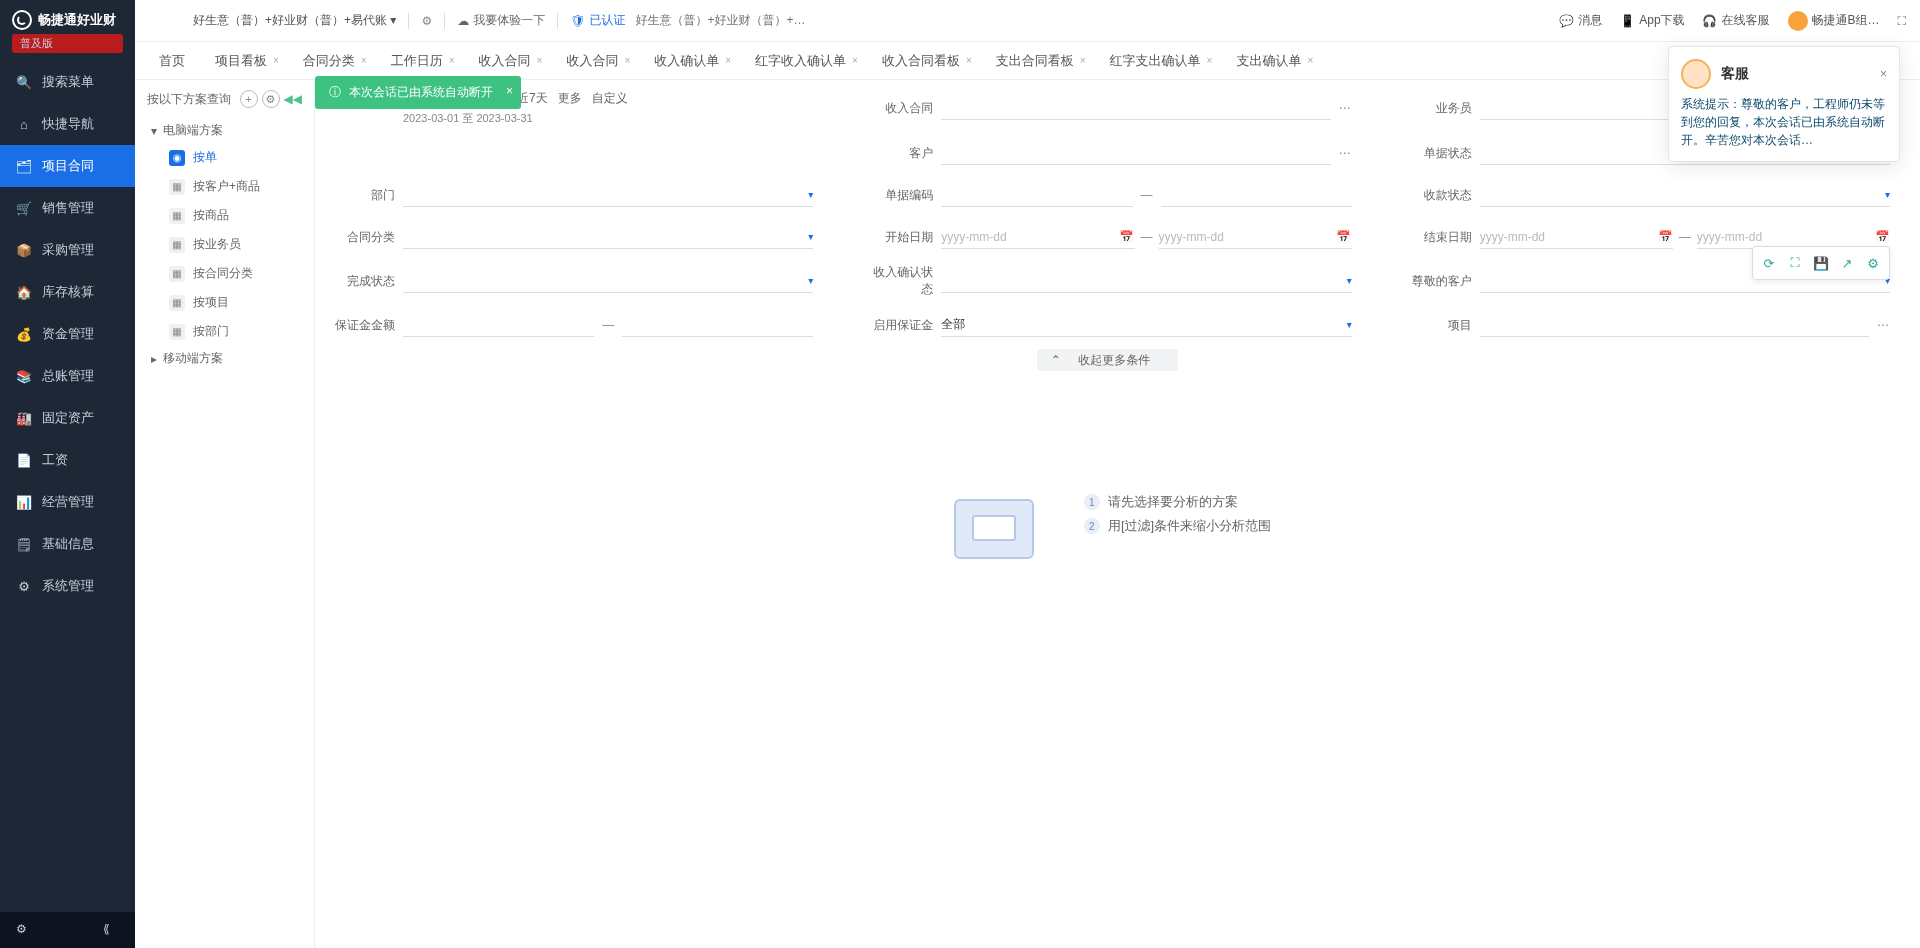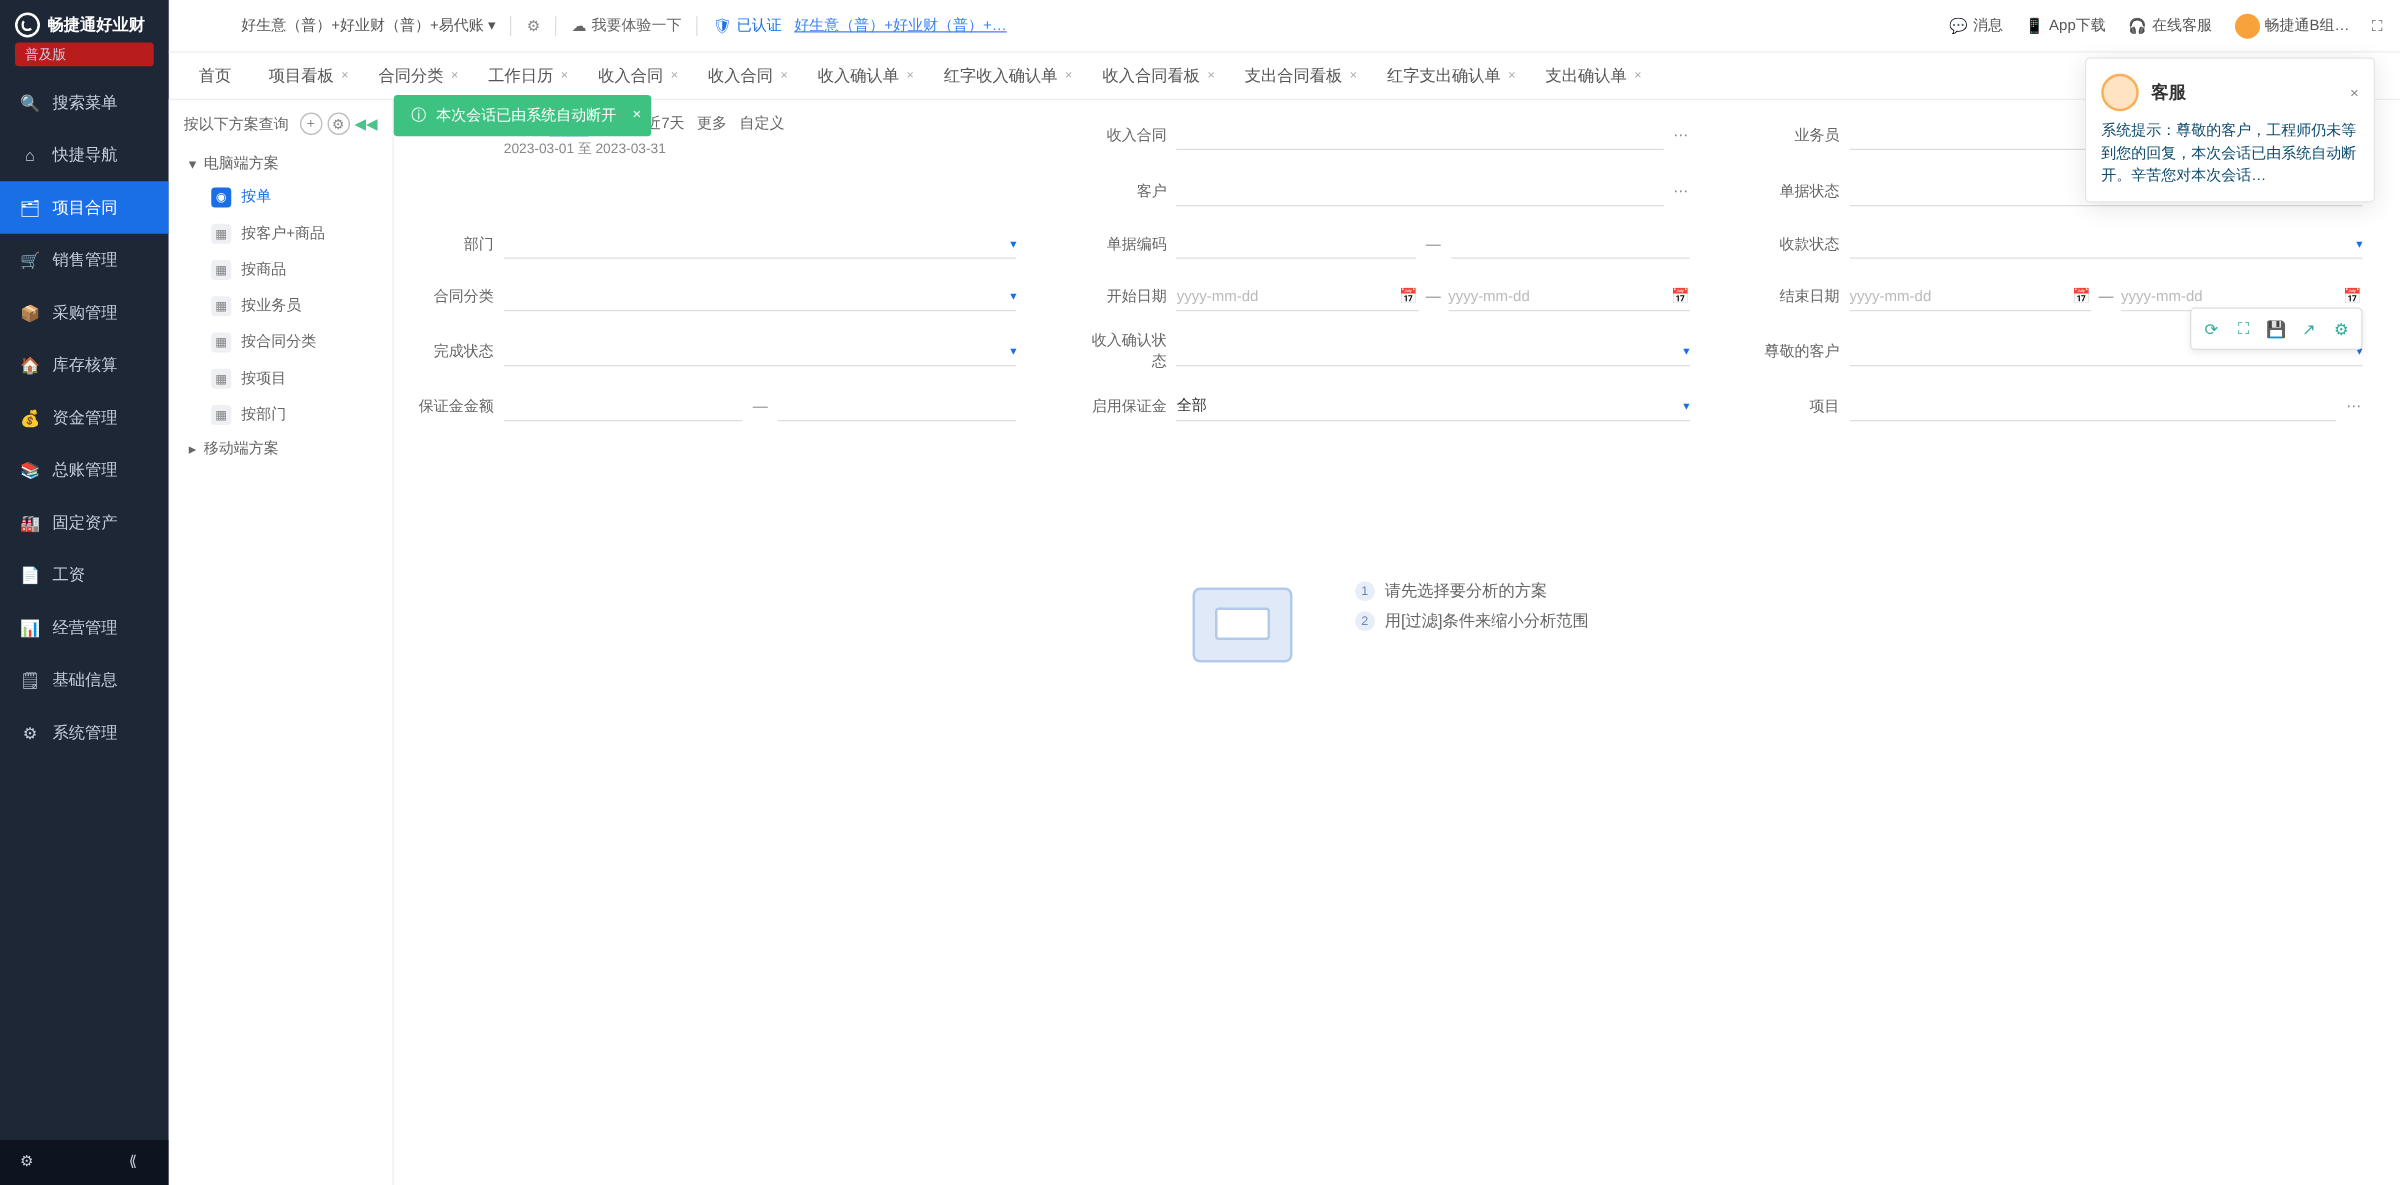--- a/index.html
+++ b/index.html
@@ -183,21 +183,21 @@
 
     <div class="topbar">
       <div class="tb-left">
         <span class="tb-dd"><span>好生意（普）+好业财（普）+易代账</span> ▾</span>
         <span class="tb-sep"></span>
         <span style="color:#888;">⚙</span>
         <span class="tb-sep"></span>
         <span style="display:flex;align-items:center;gap:4px;color:#666;">☁ <span>我要体验一下</span></span>
         <span class="tb-sep"></span>
         <span class="tb-badge">🛡 <span>已认证</span></span>
-        <span class="tb-dd" style="color:#3b82f6;margin-left:4px;text-decoration:underline;"><span>好生意（普）+好业财（普）+…</span></span>
+        <span class="tb-dd" style="color:#737373;margin-left:4px;"><span>好生意（普）+好业财（普）+…</span></span>
       </div>
       <div class="tb-right">
         <span class="tb-item">💬 <span>消息</span></span>
         <span class="tb-item">📱 <span>App下载</span></span>
         <span class="tb-item">🎧 <span>在线客服</span></span>
         <span class="tb-item">
             <span class="avatar"></span> 
             <span>畅捷通B组…</span>
           </span>
         <span class="expand-icon">⛶</span>
@@ -452,20 +452,23 @@
                 <span class="chev">▾</span>
               </div>
             </div>
           <div class="frow">
               <span class="flabel">项目</span>
               <input class="finput" style="">
               <span class="dots">⋯</span>
             </div>
         </div>
 
+        <div class="collapse-filters">
+          <span>⌃ <span>收起更多条件</span></span>
+        </div>
 
         <div class="empty" style="margin-top:100px;">
           <div class="empty-row">
             <div class="empty-img">
               <div class="empty-box"></div>
                 <div class="empty-face"></div>
             </div>
             <div class="empty-lines">
               <div>
                   <span class="step-num">1</span>

